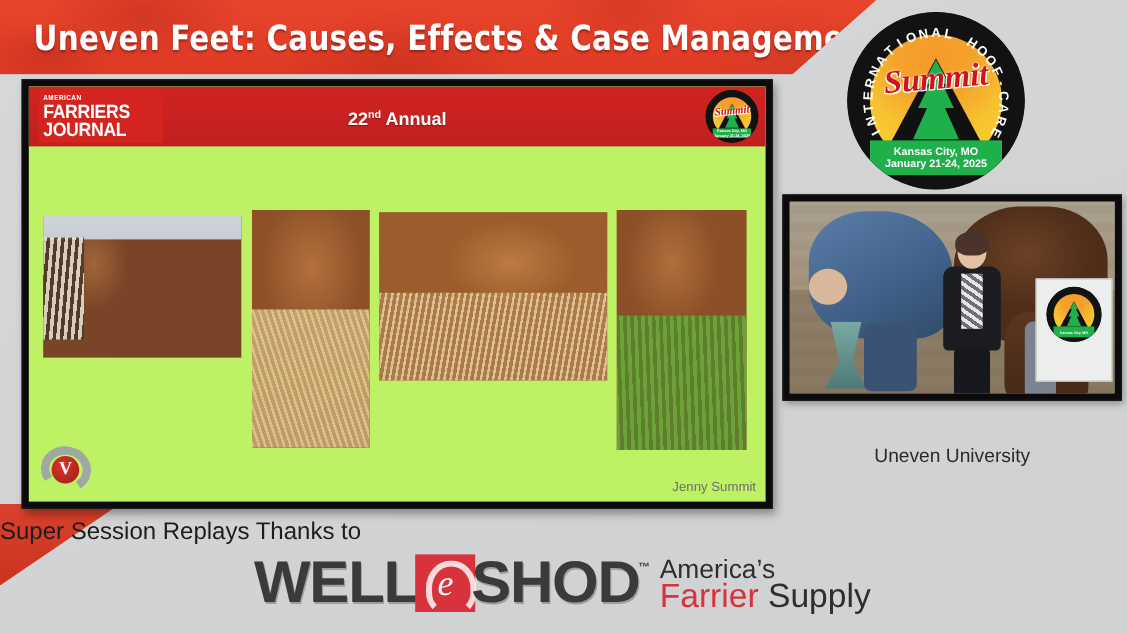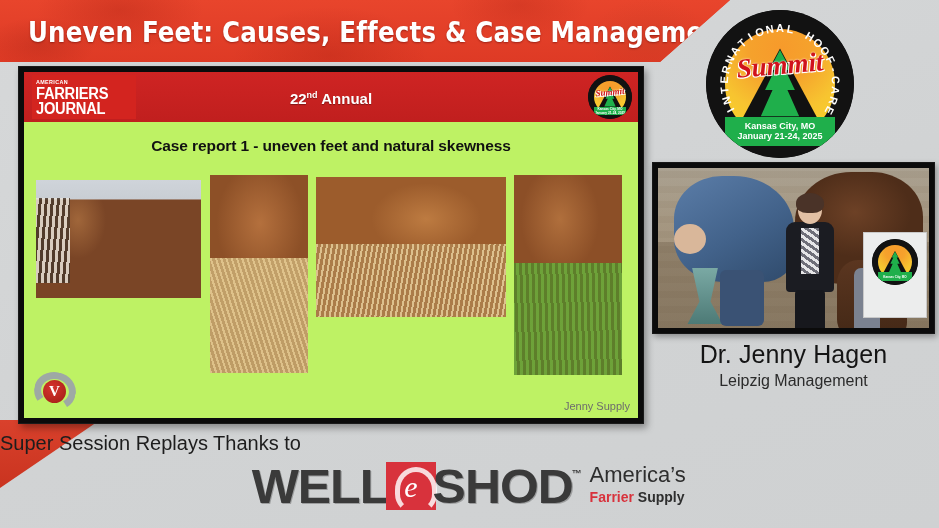--- a/index.html
+++ b/index.html
@@ -246,21 +246,21 @@
     border:5px solid rgba(255,255,255,.82);border-bottom-color:transparent;
   }
   .ws-mark .e{
     position:absolute;left:50%;top:52%;transform:translate(-50%,-50%);
     color:#fff;font-family:"Liberation Serif",serif;font-style:italic;font-size:30px;line-height:30px;
   }
   .ws-tm{color:#3a3a3a;font-size:10px;font-weight:bold;align-self:flex-start;margin-top:6px;}
   .ws-tag{margin-left:8px;line-height:22px;}
   .ws-tag .t1{color:#2e2e2e;font-weight:normal;font-size:22px;
     font-family:"Liberation Sans Narrow","Liberation Sans",sans-serif;}
-  .ws-tag .t2{font-size:14px;font-weight:bold;
+  .ws-tag .t2{font-size:28px;font-weight:normal;
     font-family:"Liberation Sans Narrow","Liberation Sans",sans-serif;}
   .ws-tag .red{color:#d8323c;}
   .ws-tag .dark{color:#2e2e2e;}
 </style>
 </head>
 <body>
 
 <div class="stage">
 
   <div class="top-banner">
@@ -289,38 +289,37 @@
           <div class="peak"></div>
           <div class="tree"></div>
           <div class="script" style="font-size:9px;">Summit</div>
           <div class="base">
             <span style="font-size:3.2px;">Kansas City, MO</span>
             <span style="font-size:3.2px;">January 21-24, 2025</span>
           </div>
         </div>
       </div>
 
-      <div class="slide-title">Case report 1 - uneven feet and natural skewness</div>
 
       <div class="photos">
         <div class="photo ph1"></div>
         <div class="photo ph2">
           <div class="leg" style="left:18px;"></div>
           <div class="leg" style="left:56px;bottom:28px;"></div>
         </div>
         <div class="photo ph3"></div>
         <div class="photo ph4"></div>
       </div>
 
       <div class="vet-logo">
         <div class="shoe"></div>
         <div class="disc">V</div>
       </div>
 
-      <div class="credit">Jenny Supply</div>
+      <div class="credit">Jenny Summit</div>
     </div>
   </div>
 
   <div class="summit-badge summit-logo-big">
     <div class="ring"></div>
     <div class="dome"></div>
     <div class="peak"></div>
     <div class="tree"></div>
     <div class="script" style="font-size:27px;">Summit</div>
     <div class="arc" id="arcText">
@@ -378,22 +377,21 @@
           <div class="peak"></div>
           <div class="tree"></div>
           <div class="base">
             <span style="font-size:3px;">Kansas City, MO</span>
           </div>
         </div>
       </div>
     </div>
   </div>
 
-  <div class="presenter-name">Dr. Jenny Hagen</div>
-  <div class="presenter-affil">Leipzig Management</div>
+  <div class="presenter-affil">Uneven University</div>
 
   <div class="sponsor-thanks">Super Session Replays Thanks to</div>
   <div class="sponsor-wrap">
     <div class="ws-logo">
       <span class="ws-well">WELL</span>
       <span class="ws-mark">
         <span class="shoe"></span>
         <span class="e">e</span>
       </span>
       <span class="ws-shod">SHOD</span>

